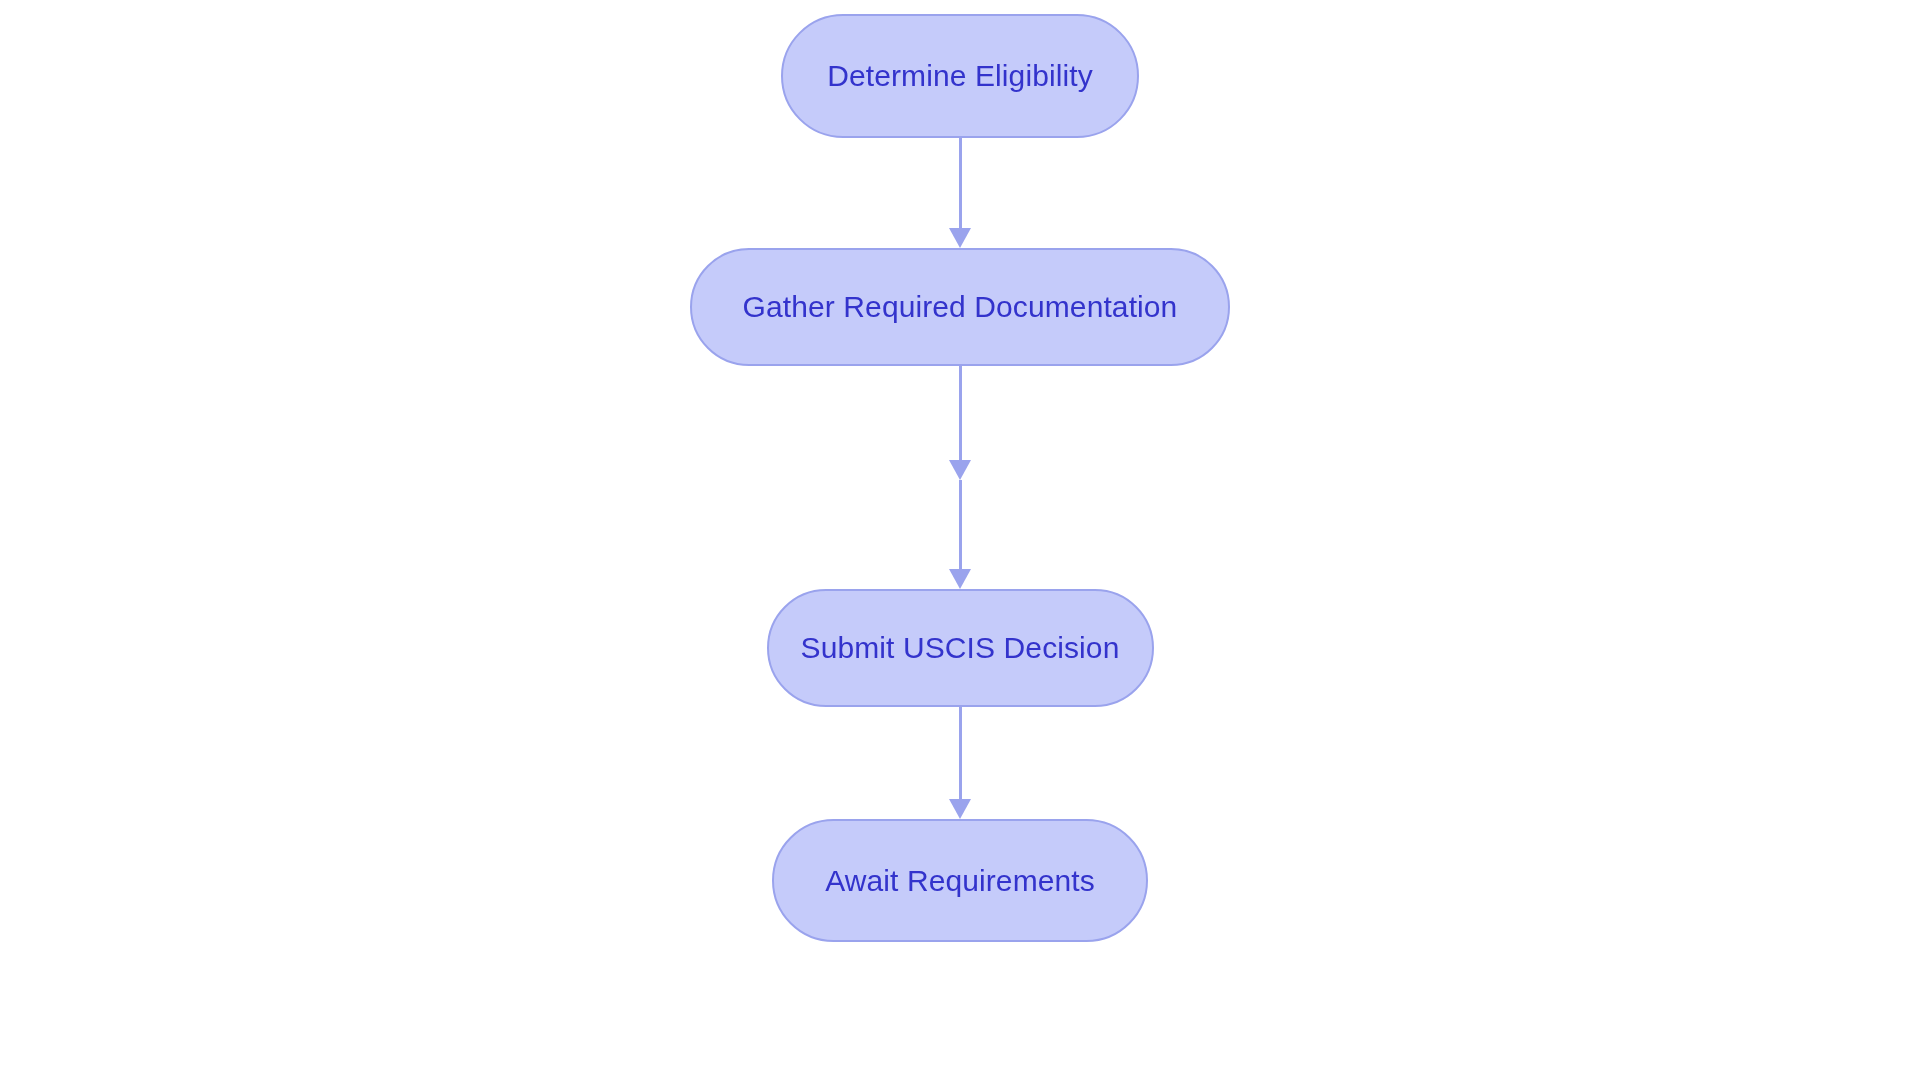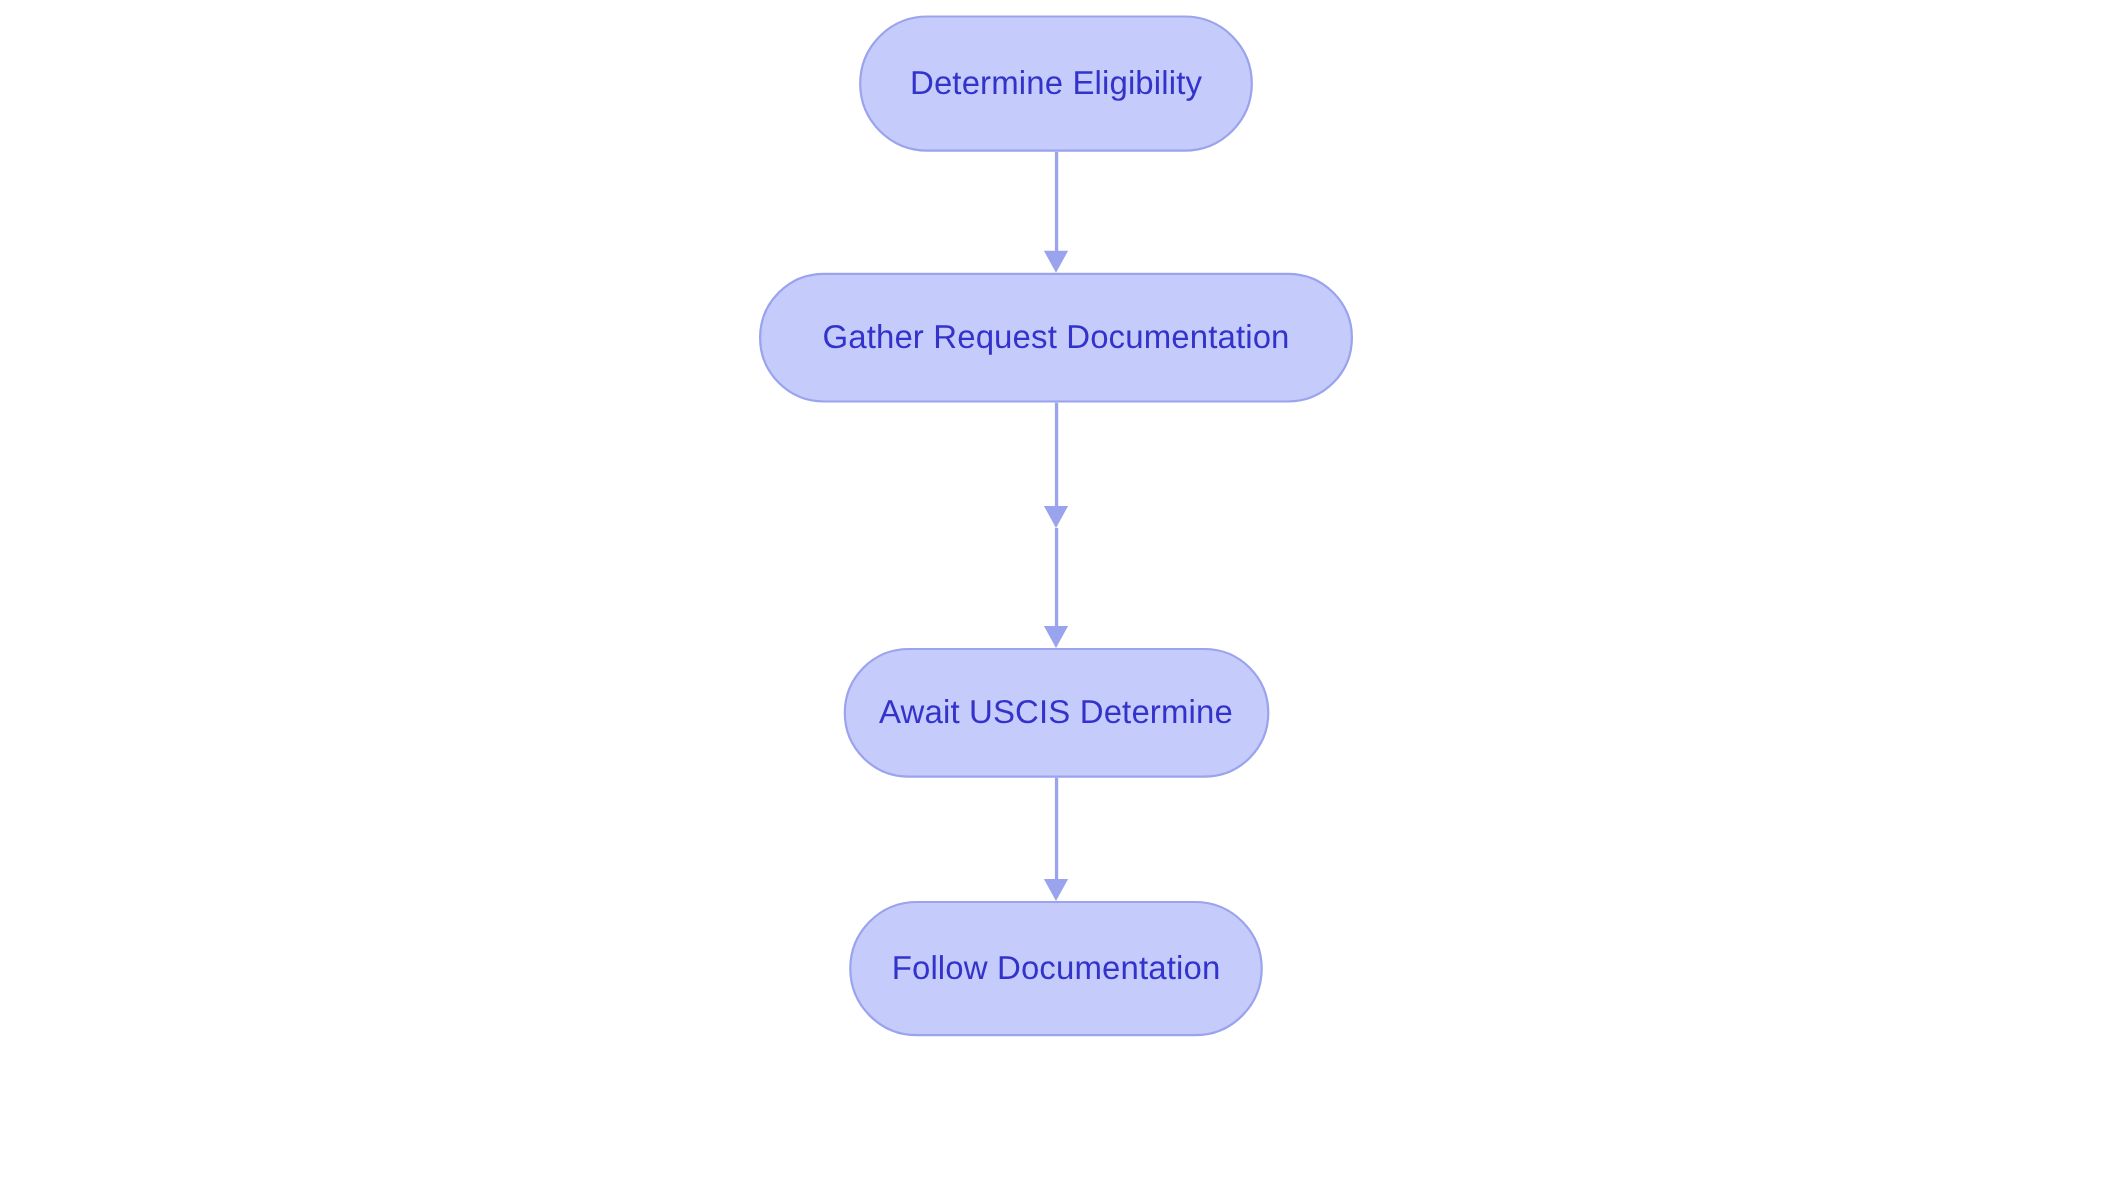--- a/index.html
+++ b/index.html
@@ -101,41 +101,41 @@
     <div class="node node-0">
       <span class="node-label">Determine Eligibility</span>
     </div>
 
     <div class="connector connector-0">
       <div class="connector-stem"></div>
       <div class="connector-head"></div>
     </div>
 
     <div class="node node-1">
-      <span class="node-label">Gather Request Documentation</span>
+      <span class="node-label">Gather Required Documentation</span>
     </div>
 
     <div class="connector connector-1">
       <div class="connector-stem"></div>
       <div class="connector-head"></div>
     </div>
 
 
     <div class="connector connector-2">
       <div class="connector-stem"></div>
       <div class="connector-head"></div>
     </div>
 
     <div class="node node-3">
-      <span class="node-label">Await USCIS Determine</span>
+      <span class="node-label">Submit USCIS Decision</span>
     </div>
 
     <div class="connector connector-3">
       <div class="connector-stem"></div>
       <div class="connector-head"></div>
     </div>
 
     <div class="node node-4">
-      <span class="node-label">Follow Documentation</span>
+      <span class="node-label">Await Requirements</span>
     </div>
 
   </div>
 </div>
 
 </body></html>

